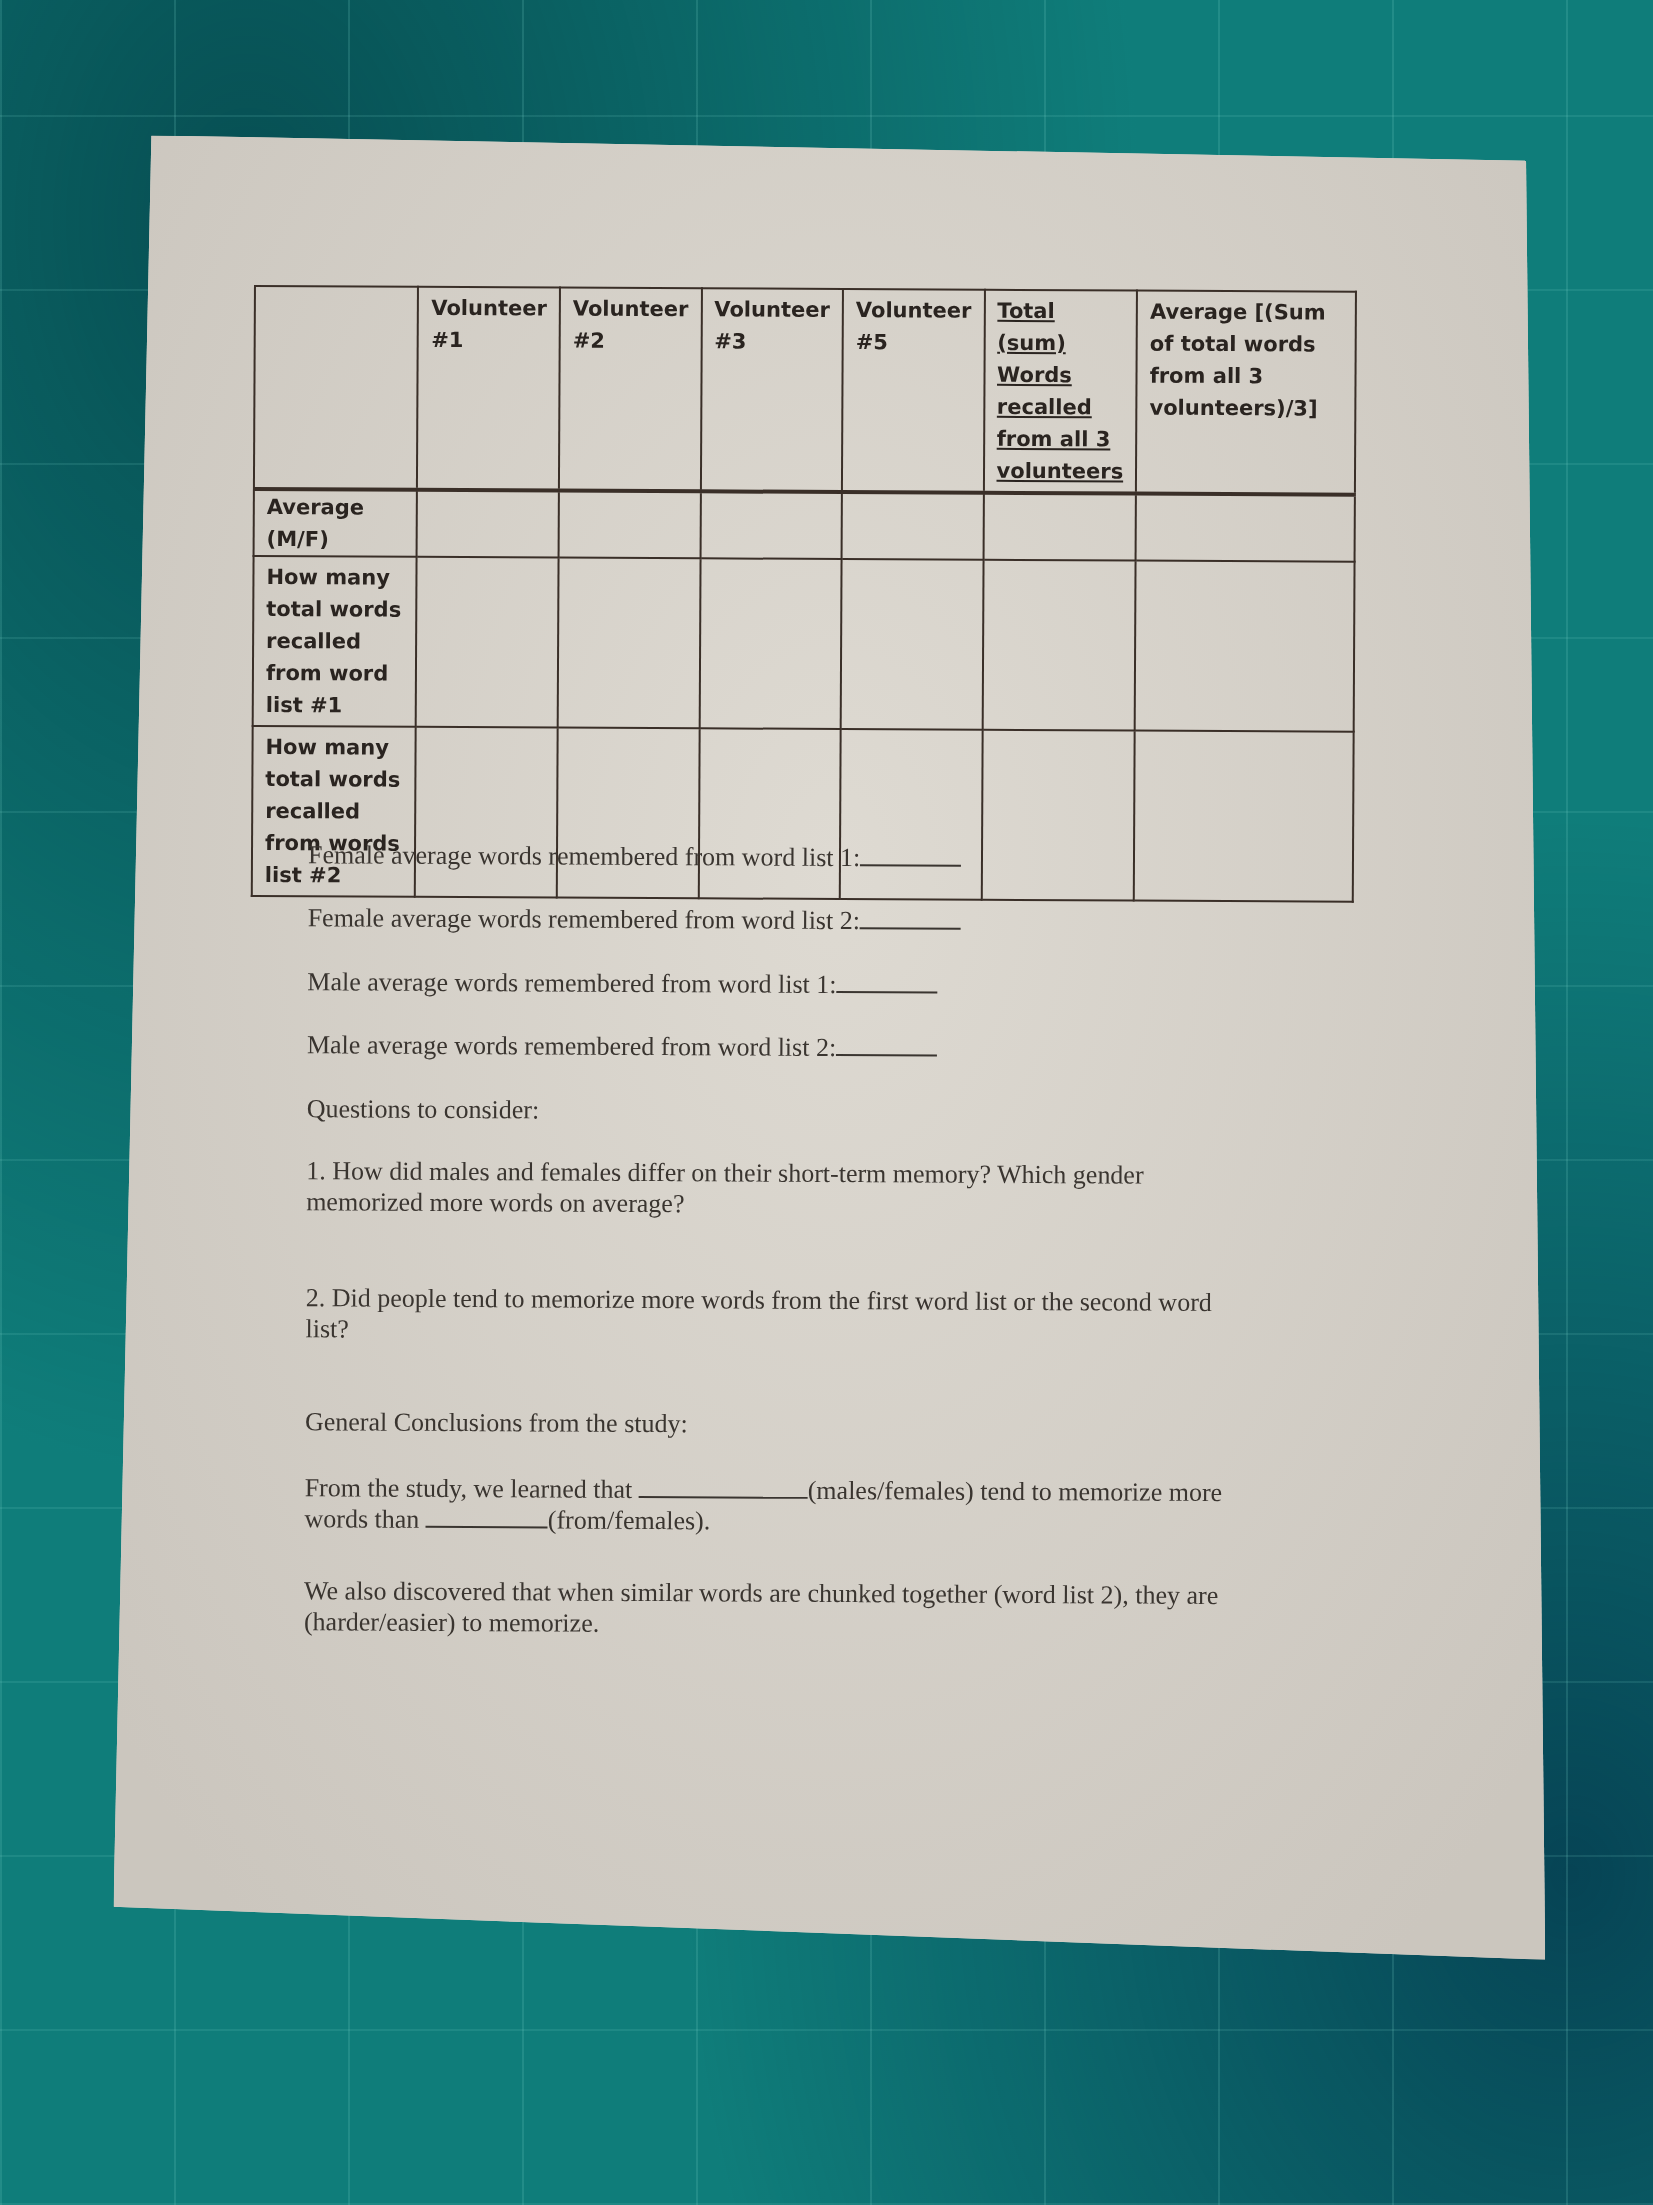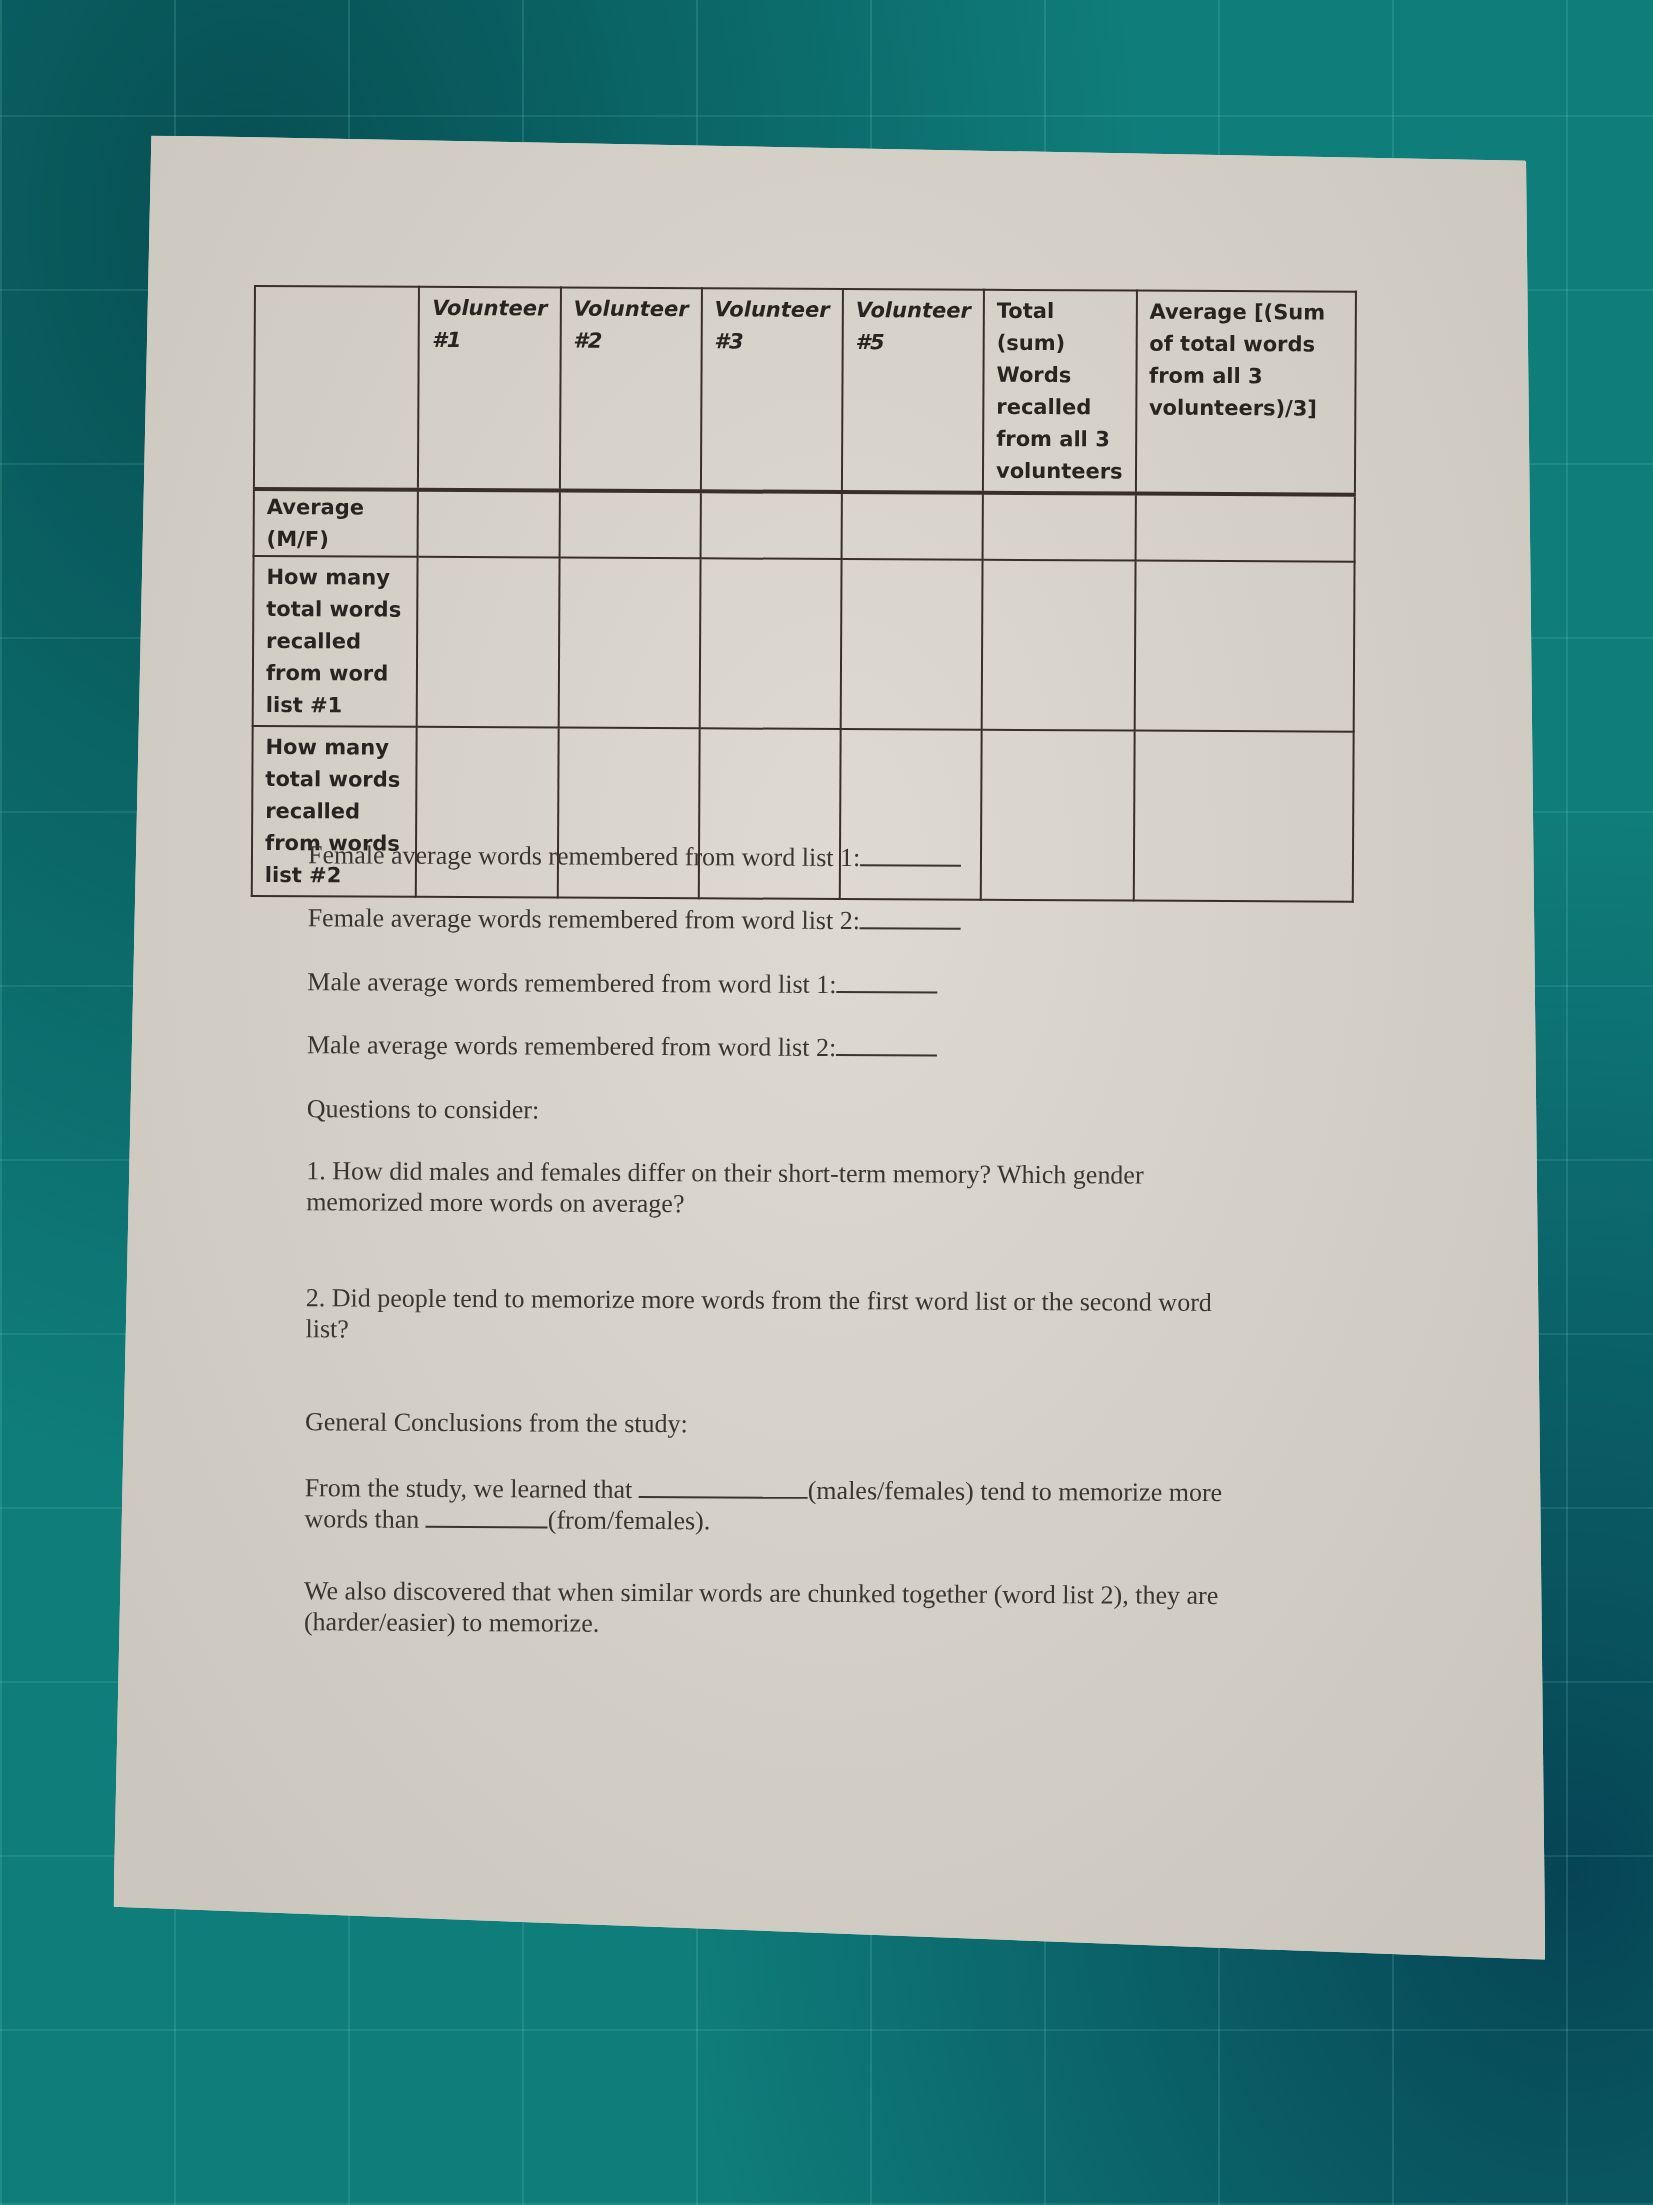--- a/index.html
+++ b/index.html
@@ -32,22 +32,22 @@
   }
   table.data td, table.data th {
     border:2px solid #3a2f28; vertical-align:top; text-align:left;
     padding:4px 12px; font-weight:bold;
   }
   table.data thead th { height:181px; }
   table.data thead tr { border-bottom:4.7px solid #3a2f28; }
   table.data tr.gender td { height:28px; padding-top:0; padding-bottom:0; }
   table.data tr.q td { height:125px; }
   .col-label { width:154px; }
-  .col-v { width:111px;font-style:italic; }
-  .col-total { width:114px; }
+  .col-v { width:111px; }
+  .col-total { width:114px;text-decoration:underline; }
   .col-avg { width:203px; }
   .sheet-text {
     position:absolute; left:189px; font-family:"Liberation Serif", serif;
     font-size:26px; color:#3a3530; line-height:31px;
   }
   .blank { display:inline-block; border-bottom:2px solid #3a3530; height:20px; vertical-align:baseline; }
   .b-short { width:101px; }
   .b-long { width:169px; }
   .b-mid { width:122px; }
 </style>

